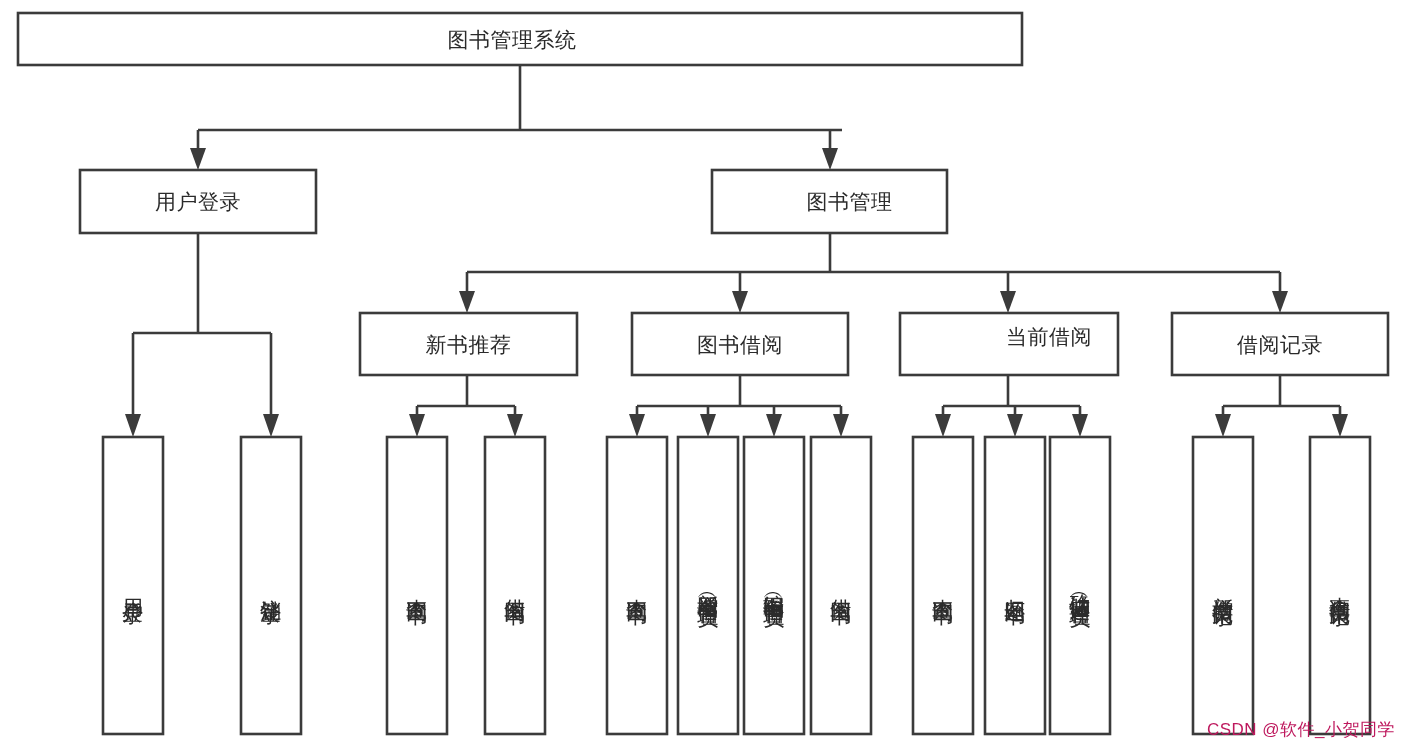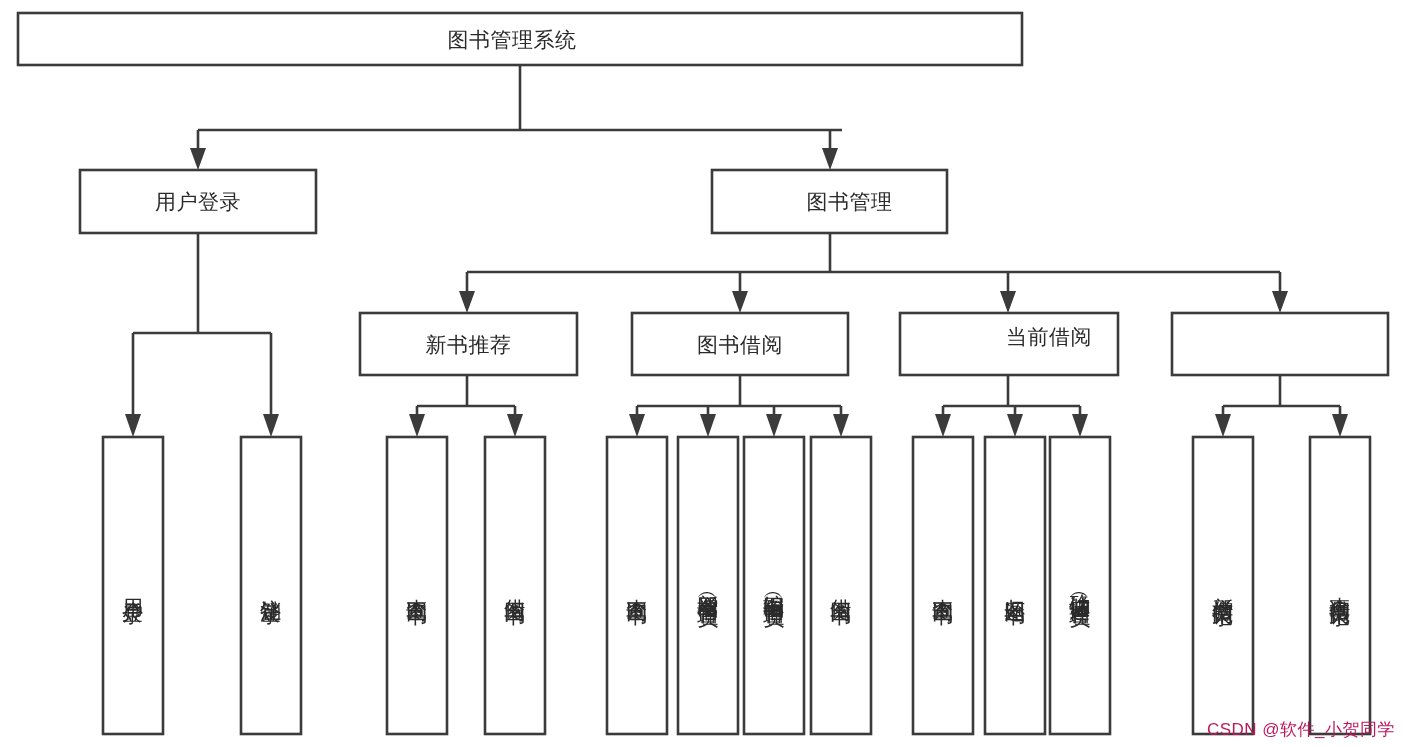--- a/index.html
+++ b/index.html
@@ -174,20 +174,21 @@
   </svg>
 
   <div class="node-label-h" style="left:10px; top:13px; width:1004px; height:52px;">图书管理系统</div>
 
   <div class="node-label-h" style="left:80px; top:170px; width:236px; height:63px;">用户登录</div>
   <div class="node-label-h" style="left:712px; top:170px; width:235px; height:63px;margin-left:20px;">图书管理</div>
 
   <div class="node-label-h" style="left:360px; top:313px; width:217px; height:62px;">新书推荐</div>
   <div class="node-label-h" style="left:632px; top:313px; width:216px; height:62px;">图书借阅</div>
   <div class="node-label-h" style="left:900px; top:313px; width:218px; height:46px;margin-left:40px;">当前借阅</div>
+  <div class="node-label-h" style="left:1172px; top:313px; width:216px; height:62px;">借阅记录</div>
 
   <div class="node-label-v" style="left:103px; top:437px; width:60px; height:297px;">用户登录</div>
   <div class="node-label-v" style="left:241px; top:437px; width:60px; height:297px;">注销登录</div>
 
   <div class="node-label-v" style="left:387px; top:437px; width:60px; height:297px;">查询图书</div>
   <div class="node-label-v" style="left:485px; top:437px; width:60px; height:297px;">借阅图书</div>
 
   <div class="node-label-v" style="left:607px; top:437px; width:60px; height:297px;">查询图书</div>
   <div class="node-label-v" style="left:678px; top:437px; width:60px; height:297px;">新增图书（管理员）</div>
   <div class="node-label-v" style="left:744px; top:437px; width:60px; height:297px;">编辑图书（管理员）</div>

